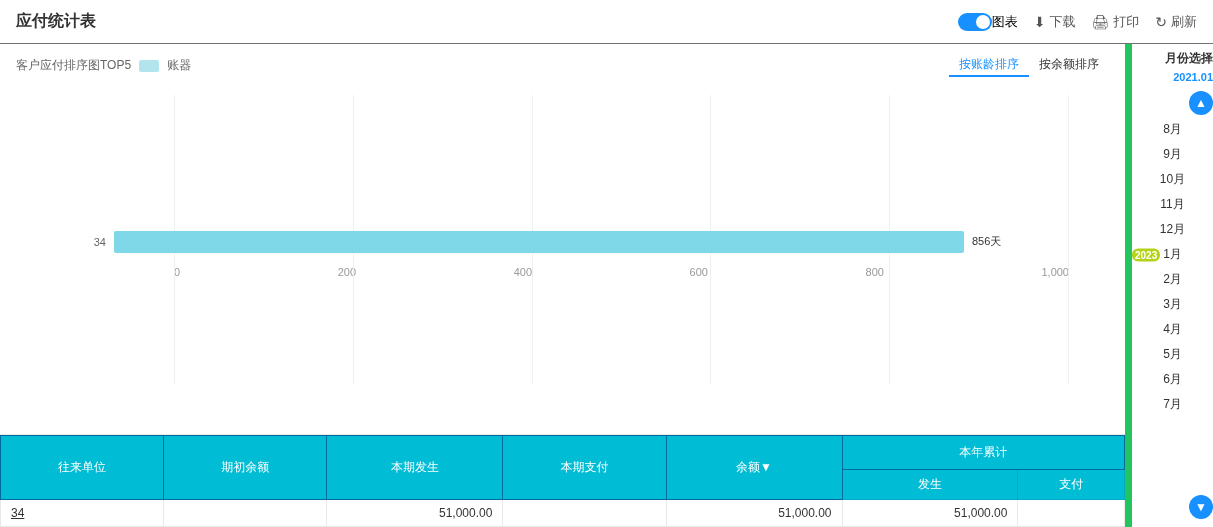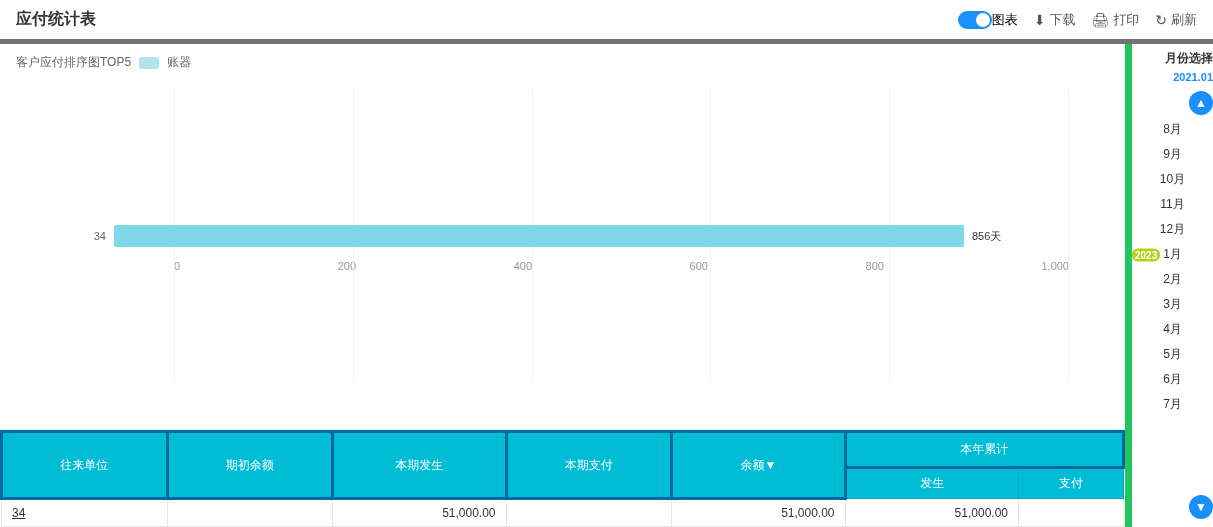--- a/index.html
+++ b/index.html
@@ -14,21 +14,21 @@
       overflow: hidden;
     }
 
     
     .header {
       background: #fff;
       padding: 10px 16px;
       display: flex;
       align-items: center;
       justify-content: space-between;
-      border-bottom: 5px solid #737373;
+      border-bottom: 1px solid #737373;
       height: 44px;
     }
     .header-title {
       font-size: 16px;
       font-weight: bold;
       color: #333;
     }
     .header-actions {
       display: flex;
       align-items: center;
@@ -194,21 +194,21 @@
       width: 100%;
       border-collapse: collapse;
       font-size: 12px;
     }
 
     .data-table thead tr:first-child th {
       background: #00bcd4;
       color: #fff;
       padding: 8px 10px;
       text-align: center;
-      border: 3px solid #0369a1;
+      border: 1px solid #0369a1;
       font-weight: normal;
     }
 
     .data-table thead tr:last-child th {
       background: #00bcd4;
       color: #fff;
       padding: 6px 10px;
       text-align: center;
       border: 1px solid #00acc1;
       font-weight: normal;
@@ -356,20 +356,24 @@
   <div class="main-content">
 
     <div class="left-panel">
 
       <div class="chart-area">
         <div class="chart-header">
           <div class="chart-legend">
             <span>客户应付排序图TOP5</span>
             <div class="legend-box"></div>
             <span>账器</span>
+          </div>
+          <div class="chart-sort-btns">
+            <div class="sort-btn active">按账龄排序</div>
+            <div class="sort-btn">按余额排序</div>
           </div>
         </div>
 
         <div class="bar-chart" id="bar-chart-container">
           <div class="bar-chart-inner">
 
             <div class="grid-lines" id="grid-lines">
               <div class="grid-line"></div>
               <div class="grid-line"></div>
               <div class="grid-line"></div>

